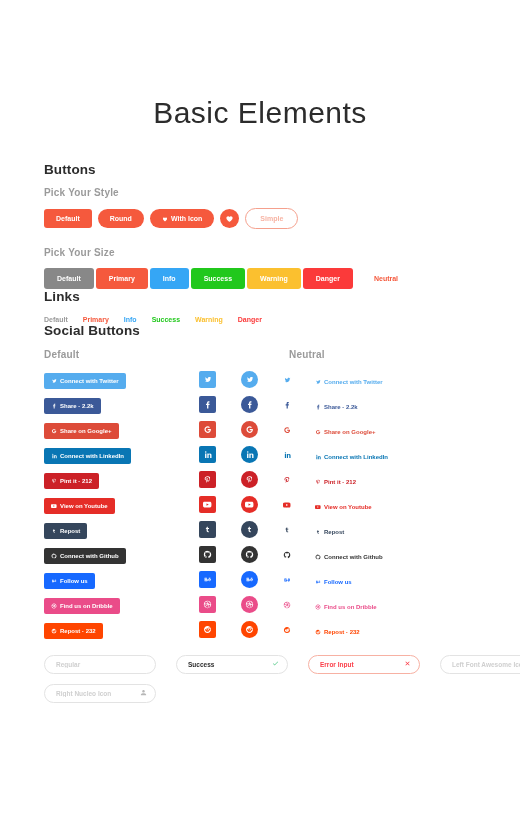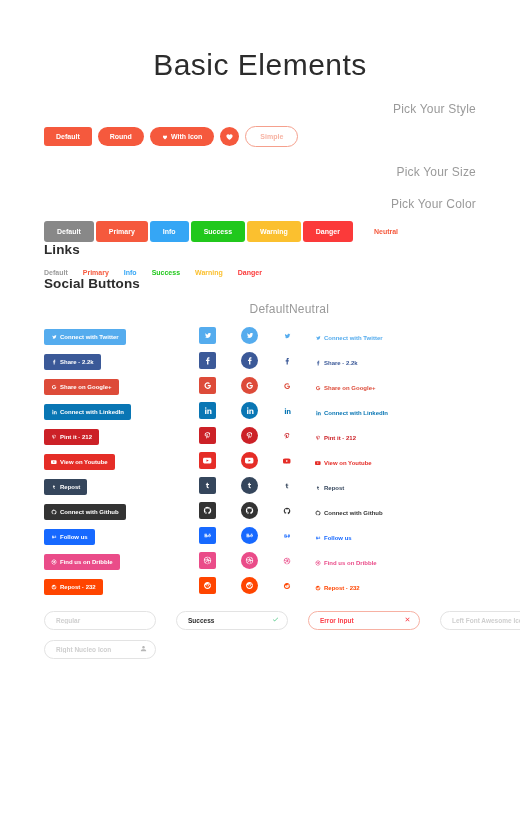--- a/index.html
+++ b/index.html
@@ -10,42 +10,42 @@
     overflow: hidden;
     color: #2c2c2c;
   }
   .page { width: 520px; height: 830px; position: relative; }
 
   
   .hero {
     text-align: center;
     padding-top: 48px;
     padding-bottom: 10px;
+    margin-top: 48px;
   }
   .hero h1 {
     font-size: 30px;
     font-weight: 300;
     letter-spacing: 0.5px;
     color: #2c2c2c;
   }
 
   .container { padding: 0 44px; }
 
   h2.section {
     font-size: 13.5px;
     font-weight: 700;
     color: #2c2c2c;
     letter-spacing: 0.1px;
   }
   .subtitle {
-    font-size: 12px;
-    font-weight: 400;
+    font-size: 10px;
+    font-weight: 700;
     color: #9a9a9a;
     letter-spacing: 0.2px;
-    text-align: right;
   }
 
   
   .btn {
     display: inline-flex;
     align-items: center;
     justify-content: center;
     border: none;
     cursor: pointer;
     color: #fff;
@@ -185,20 +185,21 @@
 <body>
 
 <div class="page">
 
   <div class="hero">
     <h1>Basic Elements</h1>
   </div>
 
   <div class="container">
 
+    <h2 class="section" style="margin-top:22px;">Buttons</h2>
     <div class="subtitle" style="margin-top:10px;">Pick Your Style</div>
     <div class="row" id="style-row" style="margin-top:10px;">
         <button class="btn btn-default-style">
           <span style="margin-left:0">Default</span>
         </button>
         <button class="btn btn-default-style btn-round">
           <span style="margin-left:0">Round</span>
         </button>
         <button class="btn btn-default-style btn-round">
           <span class="ico">
@@ -215,21 +216,20 @@
             </svg>
           </span>
         </button>
         <button class="btn btn-simple">
           <span style="margin-left:0">Simple</span>
         </button>
       </div>
 
     <div class="subtitle" style="margin-top:18px;">Pick Your Size</div>
 
-    <div class="subtitle" style="margin-top:18px;">Pick Your Color</div>
     <div class="row" id="color-row" style="margin-top:10px;gap:2px;">
         <button class="btn btn-color" style="background: rgb(136, 136, 136); color: rgb(255, 255, 255);">
           <span>Default</span>
         </button>
         <button class="btn btn-color" style="background: rgb(245, 89, 61); color: rgb(255, 255, 255);">
           <span>Primary</span>
         </button>
         <button class="btn btn-color" style="background: rgb(53, 166, 245); color: rgb(255, 255, 255);">
           <span>Info</span>
         </button>

